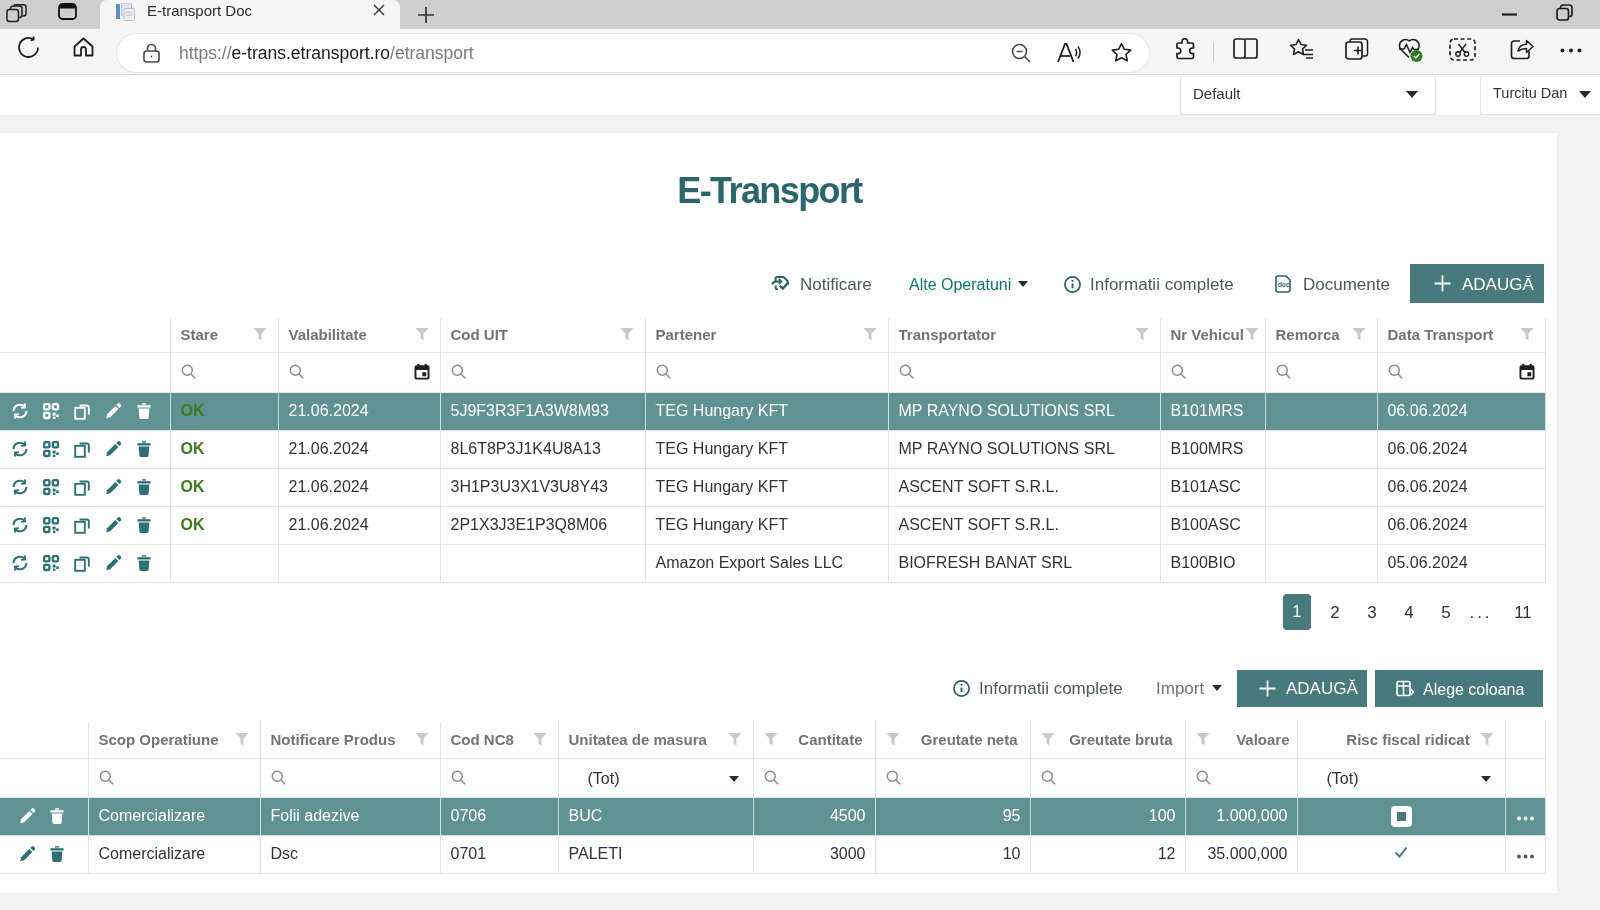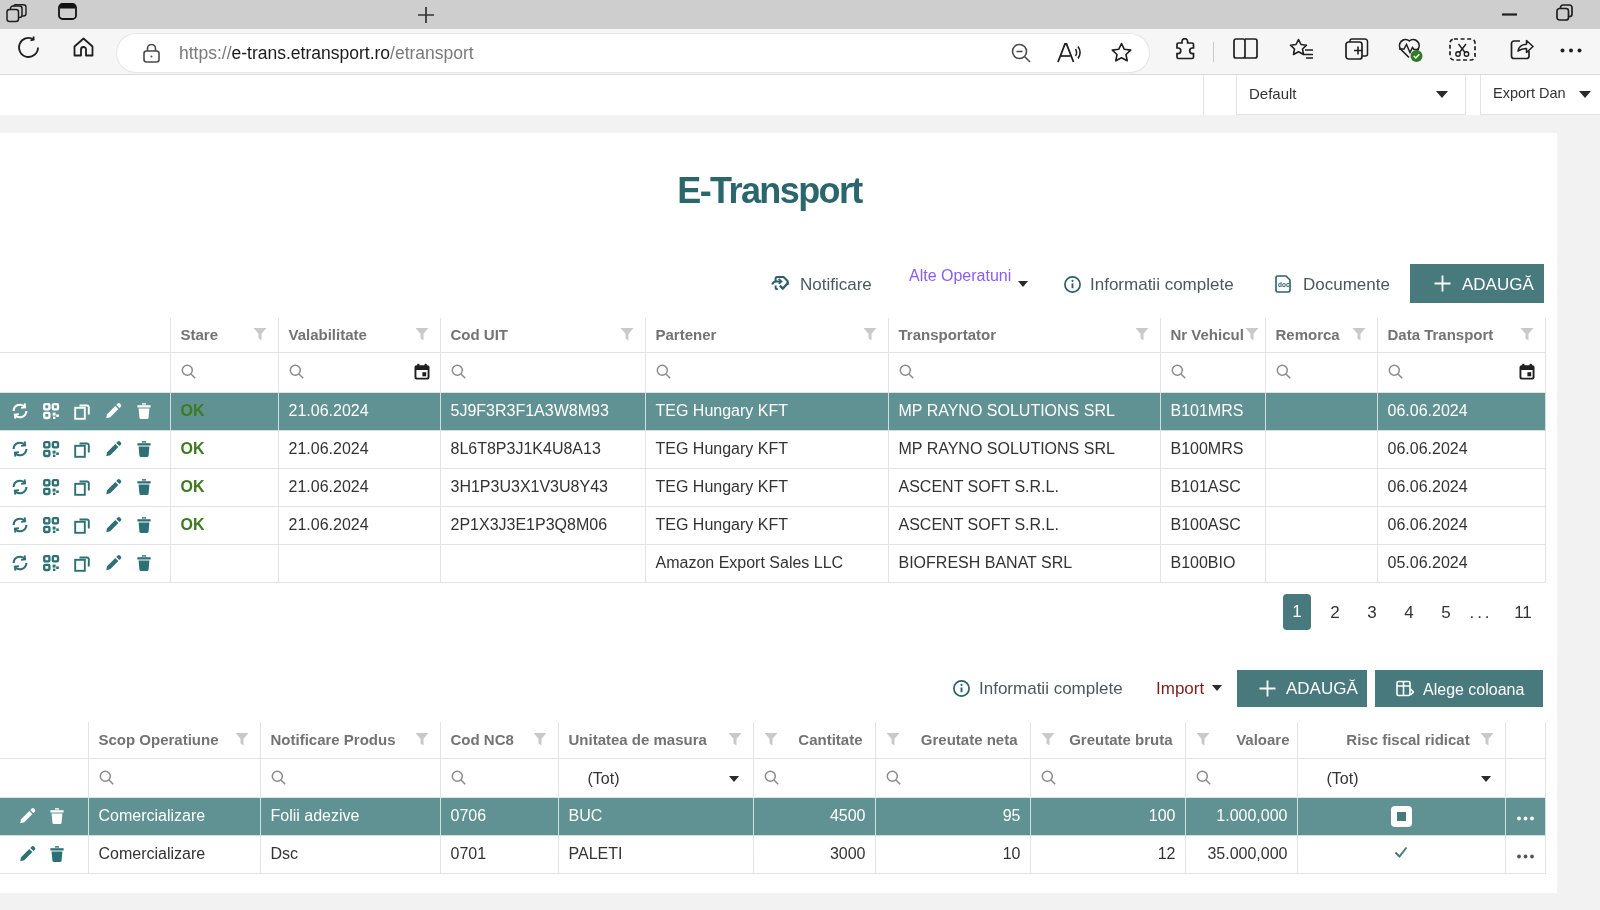--- a/index.html
+++ b/index.html
@@ -57,20 +57,34 @@
 <div id="tabbar">
   <svg class="abs" style="left:6px;top:4px" width="22" height="22" viewBox="0 0 22 22" fill="none" stroke="#1f1f1f" stroke-width="1.5">
     <rect x="1" y="5.5" width="11.5" height="12" rx="2.5"></rect>
     <path d="M4.5 5.5 L4.5 4.5 A2.5 2.5 0 0 1 7 2 L13.5 2 A2.5 2.5 0 0 1 16 4.5 L16 11 A2.5 2.5 0 0 1 13.5 13.5 L12.5 13.5"></path>
     <path d="M8 2.5 L8 1.5 A1.5 1.5 0 0 1 9.5 0.8 L17.5 0.8 A2.5 2.5 0 0 1 20 3.3 L20 9.5 A2.5 2.5 0 0 1 17.5 12 L16.2 12" stroke-width="1.4"></path>
   </svg>
   <svg class="abs" style="left:58px;top:3px" width="19" height="17" viewBox="0 0 19 17">
     <rect x="1" y="1" width="17" height="15" rx="3.5" fill="none" stroke="#111" stroke-width="1.8"></rect>
     <path d="M2 5.5 L2 3.5 A2 2 0 0 1 4 1.5 L15 1.5 A2 2 0 0 1 17 3.5 L17 5.5 Z" fill="#111"></path>
   </svg>
+  <div id="tab">
+
+    <svg class="abs" style="left:16px;top:3px" width="20" height="18" viewBox="0 0 20 18">
+      <rect x="0" y="1" width="4" height="15" fill="#5b8bd0"></rect>
+      <rect x="5.5" y="0" width="10" height="13" rx="1" fill="#dfe3ea" stroke="#b9c0cc"></rect>
+      <rect x="8" y="5.5" width="10.5" height="12" rx="1" fill="#eceef2" stroke="#b9c0cc"></rect>
+      <rect x="10" y="8.5" width="6" height="1.4" fill="#c2c8d2"></rect>
+      <rect x="10" y="11.5" width="6" height="1.4" fill="#c2c8d2"></rect>
+    </svg>
+    <span id="tabtitle">E-transport Doc</span>
+    <svg class="abs" style="left:273px;top:4px" width="12" height="12" viewBox="0 0 12 12" stroke="#333" stroke-width="1.4">
+      <path d="M1 1 L11 11 M11 1 L1 11"></path>
+    </svg>
+  </div>
   <svg class="abs" style="left:417px;top:6px" width="18" height="18" viewBox="0 0 18 18" stroke="#333" stroke-width="1.7">
     <path d="M9 1 L9 17 M1 9 L17 9"></path>
   </svg>
   <svg class="abs" style="left:1502px;top:13px" width="15" height="3" viewBox="0 0 15 3" stroke="#1f1f1f" stroke-width="2.2">
     <path d="M0 1.5 L15 1.5"></path>
   </svg>
   <svg class="abs" style="left:1556px;top:4px" width="17" height="17" viewBox="0 0 17 17" fill="none" stroke="#1f1f1f" stroke-width="1.7">
     <rect x="1" y="4.5" width="11.5" height="11.5" rx="2.5"></rect>
     <path d="M4.5 4.2 L4.5 3.5 A2.5 2.5 0 0 1 7 1 L13.5 1 A2.5 2.5 0 0 1 16 3.5 L16 10 A2.5 2.5 0 0 1 13.5 12.5 L12.8 12.5"></path>
   </svg>
@@ -153,41 +167,41 @@
   <svg class="abs" style="left:1560px;top:19px" width="22" height="5" viewBox="0 0 22 5" fill="#1f1f1f">
     <circle cx="2.5" cy="2.5" r="2"></circle>
       <circle cx="11" cy="2.5" r="2"></circle>
       <circle cx="19.5" cy="2.5" r="2"></circle>
   </svg>
 </div>
 
 <div id="page">
   <div id="pagehead">
     <div class="abs" style="left:1203px;top:0;width:1px;height:40px;background:#e4e4e4"></div>
-      <div class="select" style="left:1236px; width:230px;">
+      <div class="select" style="left:1180px; width:256px;">
         <span class="txt">Default</span>
         <span class="caret" style="right:17px; top:16px;"></span>
       </div>
     <div class="select" style="left:1480px; width:121px;">
-        <span class="txt" style="font-size:14.5px">Export Dan</span>
+        <span class="txt" style="font-size:14.5px">Turcitu Dan</span>
         <span class="caret" style="right:9px; top:16px;"></span>
       </div>
   </div>
   <div id="card"></div>
   <div id="title">E-Transport</div>
 
   <svg class="abs" style="left:771px;top:198px" width="22" height="21" viewBox="0 0 22 21" fill="none" stroke="#2c6167" stroke-width="2">
     <path d="M4.6 8.6 L4.6 5.6 A1.6 1.6 0 0 1 6.2 4 L12.6 4 L16.6 8 L16.6 12"></path>
     <path d="M4.6 12.6 L4.6 14.4 A1.6 1.6 0 0 0 6.2 16 L6.8 16"></path>
     <path d="M1.2 11.6 A4.2 4.2 0 0 1 5.3 8.4 L10 8.4"></path>
     <path d="M7.8 5.9 L10.4 8.4 L7.8 10.9" stroke-width="1.8"></path>
     <path d="M8.8 12.6 L11.8 15.6 L17.6 9.2" stroke-width="2.3"></path>
   </svg>
   <div class="titem" style="left:800px;top:200px">Notificare</div>
-  <div class="titem" style="left:909px;top:192px;color:#8b5cf6;font-size:16px">Alte Operatuni</div>
+  <div class="titem" style="left:909px;top:201px;color:#0f766e;font-size:16px">Alte Operatuni</div>
   <span class="caret sm" style="left:1018px;top:206px"></span>
   <svg class="abs" style="left:1064px;top:201px" width="17" height="17" viewBox="0 0 17 17" fill="none" stroke="#2c6167" stroke-width="1.7">
     <circle cx="8.5" cy="8.5" r="7.6"></circle>
     <path d="M8.5 7.5 L8.5 12.2" stroke-width="1.9"></path>
     <circle cx="8.5" cy="4.8" r="1.1" fill="#2c6167" stroke="none"></circle>
   </svg>
   <div class="titem" style="left:1090px;top:200px">Informatii complete</div>
   <svg class="abs" style="left:1274px;top:200px" width="18" height="18" viewBox="0 0 18 18" fill="none" stroke="#2c6167" stroke-width="1.6">
     <path d="M4 1 L12 1 L16 5 L16 15 A2 2 0 0 1 14 17 L4 17 A2 2 0 0 1 2 15 L2 3 A2 2 0 0 1 4 1 Z"></path>
     <text x="4" y="12" font-size="6.5" font-weight="bold" fill="#2c6167" stroke="none" font-family="Liberation Sans">doc</text>
@@ -455,21 +469,21 @@
   <div class="pgnum" style="left:1431px;top:528px">5</div>
   <div class="pgnum" style="left:1466px;top:528px;letter-spacing:3px">...</div>
   <div class="pgnum" style="left:1508px;top:528px">11</div>
 
   <svg class="abs" style="left:953px;top:605px" width="17" height="17" viewBox="0 0 17 17" fill="none" stroke="#2c6167" stroke-width="1.7">
     <circle cx="8.5" cy="8.5" r="7.6"></circle>
     <path d="M8.5 7.5 L8.5 12.2" stroke-width="1.9"></path>
     <circle cx="8.5" cy="4.8" r="1.1" fill="#2c6167" stroke="none"></circle>
   </svg>
   <div class="titem" style="left:979px;top:604px">Informatii complete</div>
-  <div class="titem" style="left:1156px;top:604px;color:#7f1d1d">Import</div>
+  <div class="titem" style="left:1156px;top:604px;color:#737373">Import</div>
   <span class="caret sm" style="left:1212px;top:610px"></span>
   <div class="btn" style="left:1237px;top:595px;width:130px;height:37px;"></div>
   <svg class="abs" style="left:1259px;top:605px" width="17" height="17" viewBox="0 0 17 17" stroke="#fff" stroke-width="1.8">
     <path d="M8.5 0.5 L8.5 16.5 M0.5 8.5 L16.5 8.5"></path>
   </svg>
   <div class="titem" style="left:1286px;top:604px;color:#fff">ADAUGĂ</div>
   <div class="btn" style="left:1375px;top:595px;width:168px;height:37px;"></div>
   <svg class="abs" style="left:1396px;top:605px" width="18" height="17" viewBox="0 0 18 17" fill="none" stroke="#fff" stroke-width="1.6">
     <rect x="1" y="1.5" width="13" height="14" rx="1.5"></rect>
     <path d="M7.5 1.5 L7.5 15.5 M1 6 L14 6"></path>

